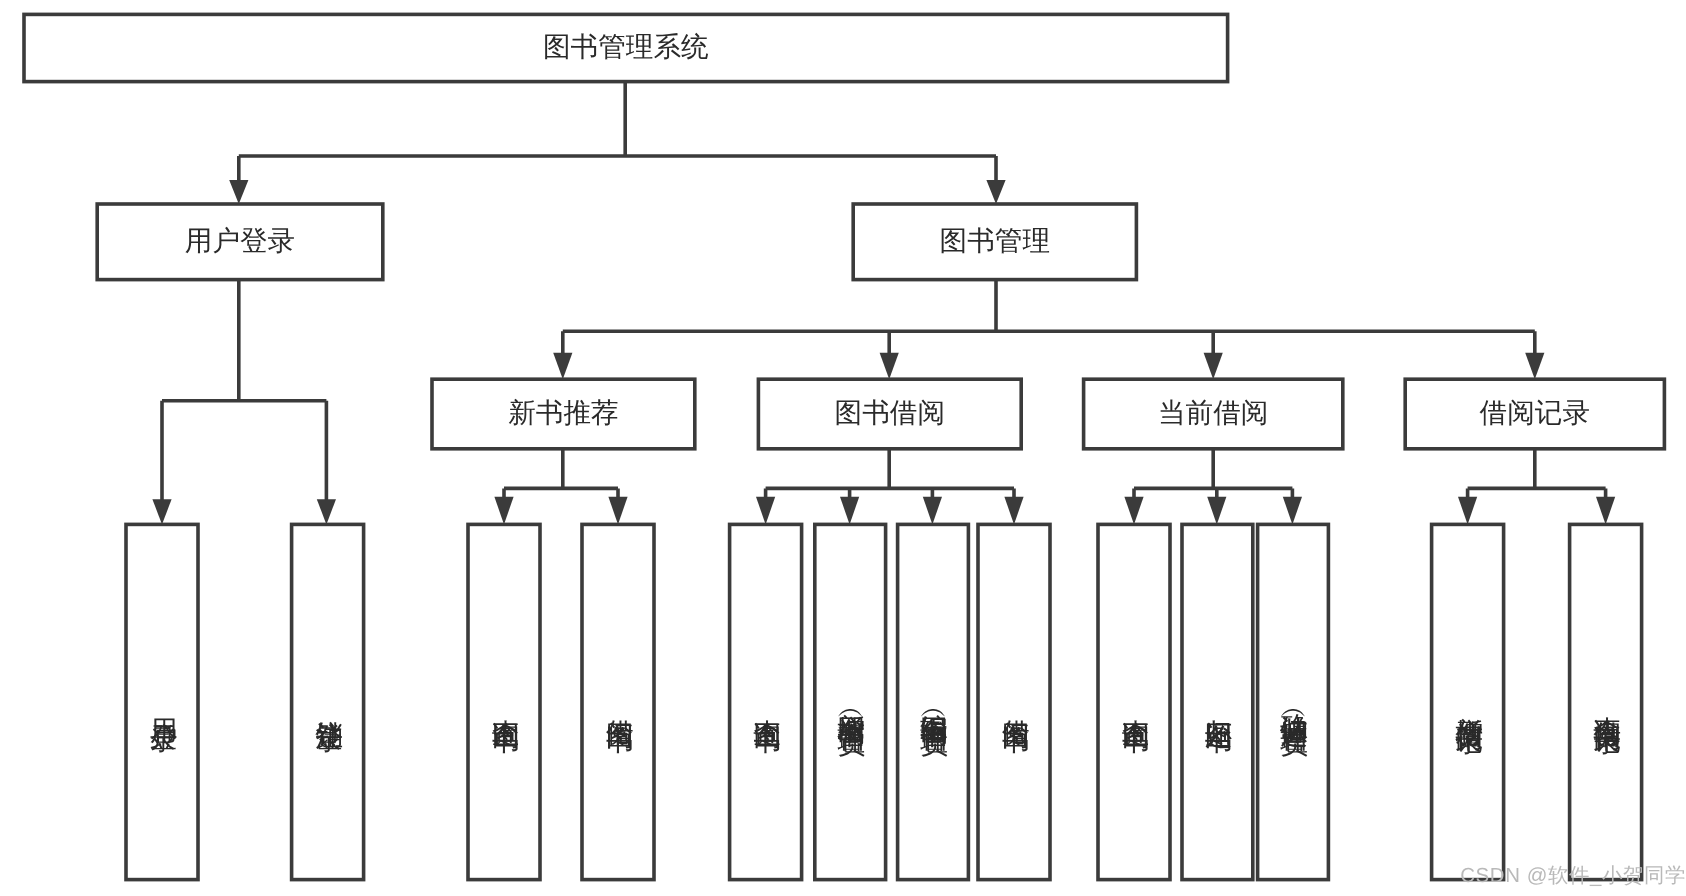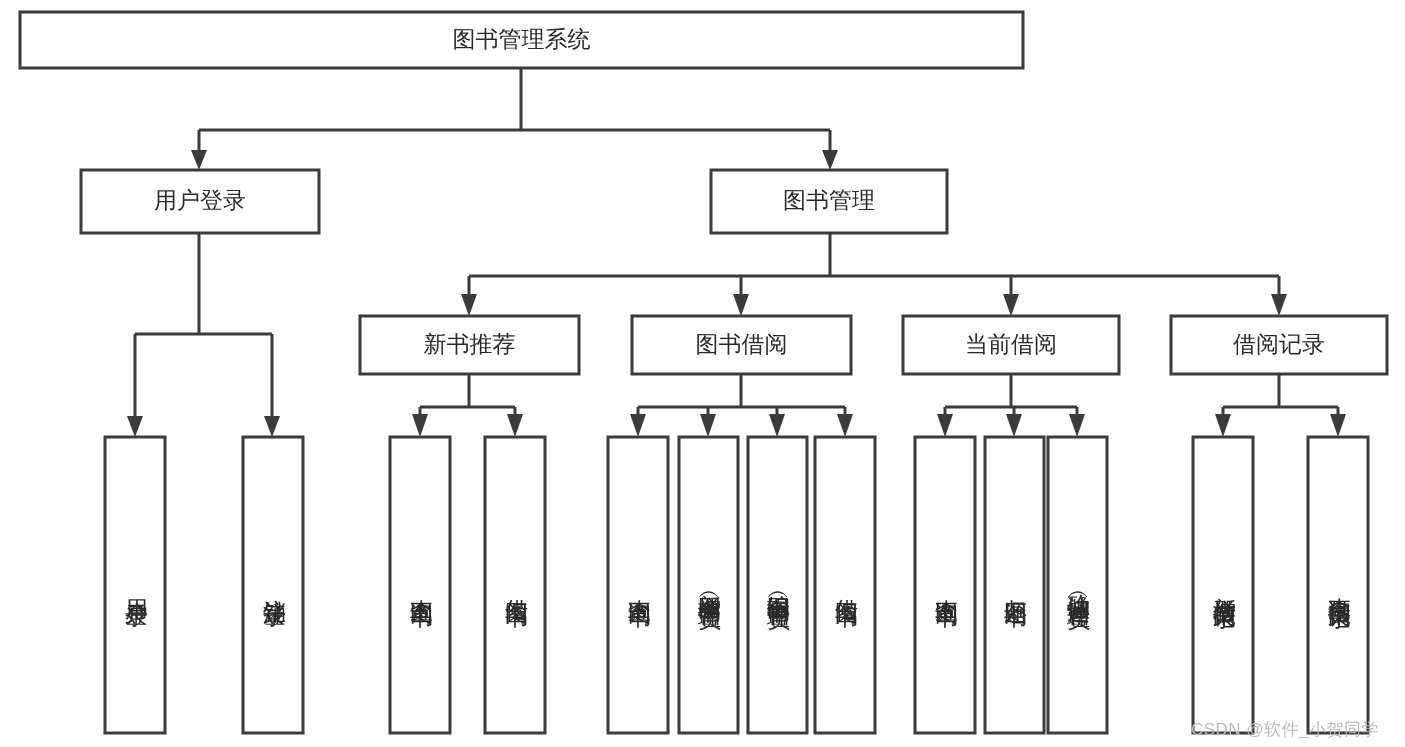--- a/index.html
+++ b/index.html
@@ -50,21 +50,21 @@
     font-family: "Liberation Sans", "DejaVu Sans", sans-serif;
     font-size: 23px;
     fill: #2a2a2a;
     text-anchor: middle;
     dominant-baseline: middle;
     writing-mode: vertical-rl;
     letter-spacing: 2px;
   }
   .watermark {
     position: absolute;
-    right: 26px;
+    right: 0;
     bottom: 6px;
     font-family: "Liberation Sans", "DejaVu Sans", sans-serif;
     font-size: 17px;
     color: #b9b9b9;
     white-space: nowrap;
     letter-spacing: 0.5px;
     text-align: center;
   }
 </style>
 </head>

